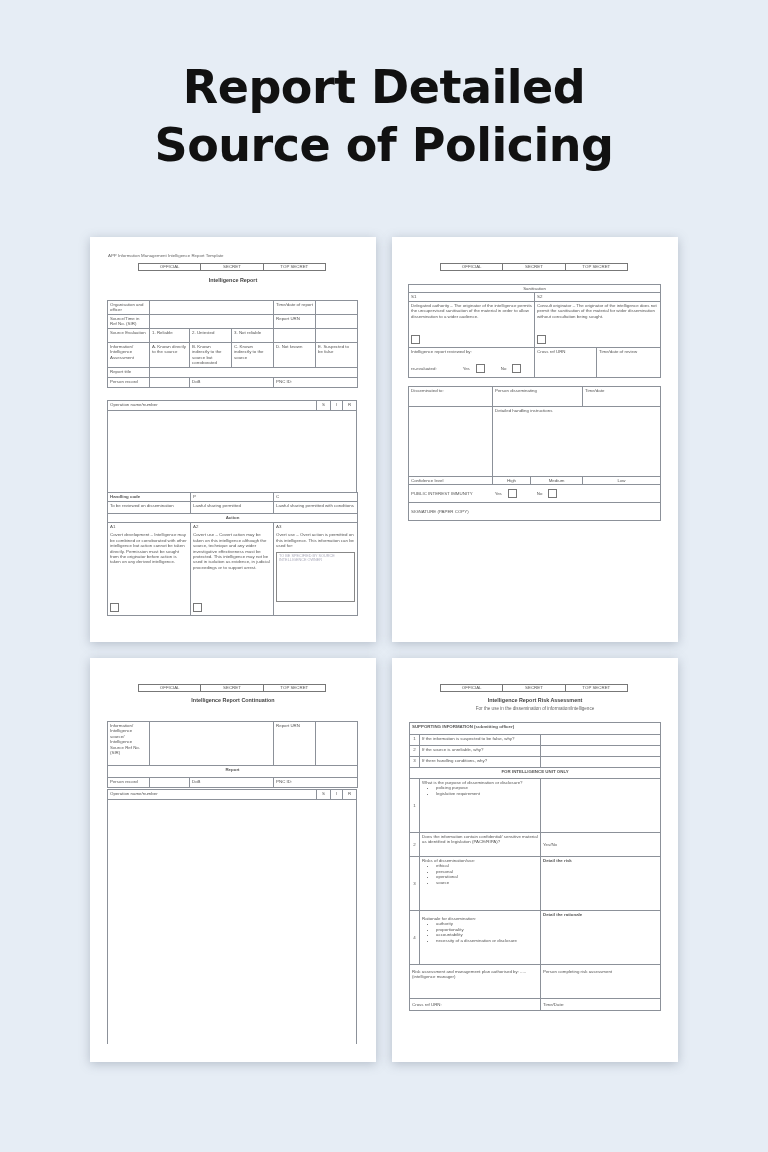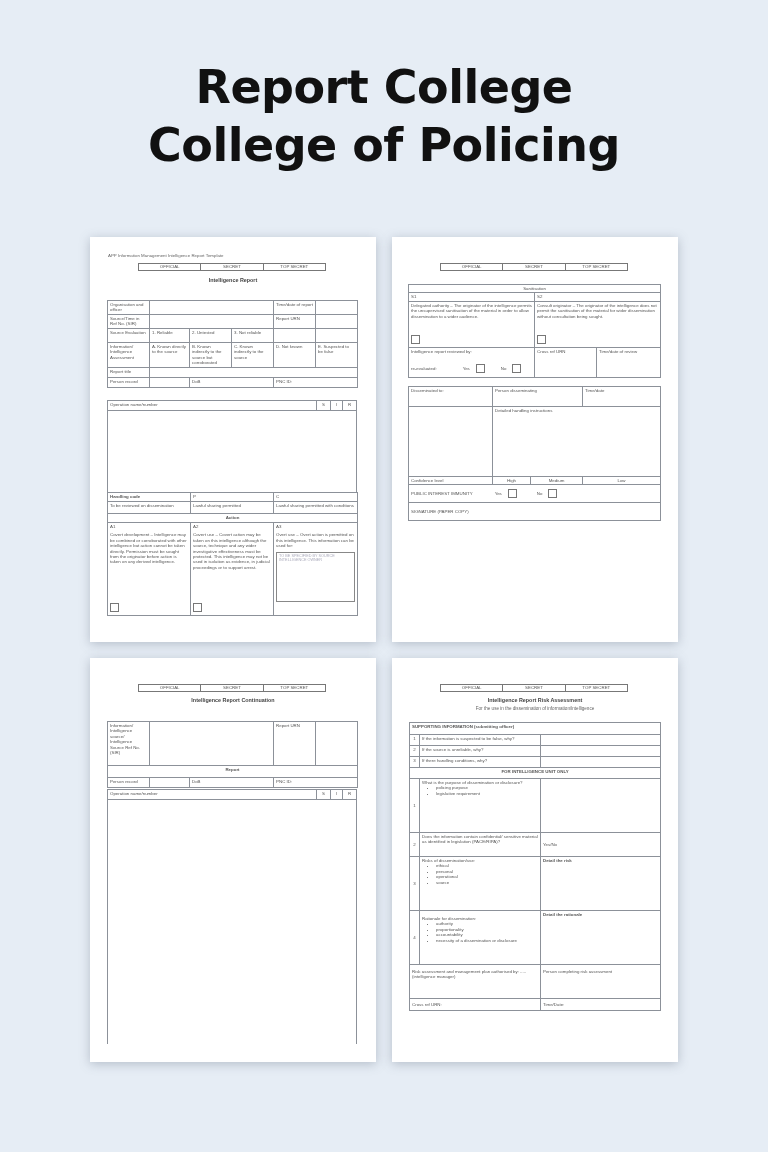--- a/index.html
+++ b/index.html
@@ -52,22 +52,22 @@
   ul.bl { list-style: disc; padding-left: 14px; }
   .inner-box {
     margin-top: 3px; border: 1px solid #888; height: 50px; padding: 1px 2px;
     color: #aab; font-size: 3.8px; line-height: 4.6px;
   }
 </style>
 </head>
 <body>
 
 <div class="hero-title">
-  <div>Report College</div>
-  <div>College of Policing</div>
+  <div>Report Detailed</div>
+  <div>Source of Policing</div>
 </div>
 
 <div id="p1" class="page">
   <div class="hdr-note">APP Information Management Intelligence Report Template</div>
   <div class="classif">
     <span>OFFICIAL</span>
     <span>SECRET</span>
     <span>TOP SECRET</span>
   </div>
   <div class="doc-title" style="top:41px;">Intelligence Report</div>

